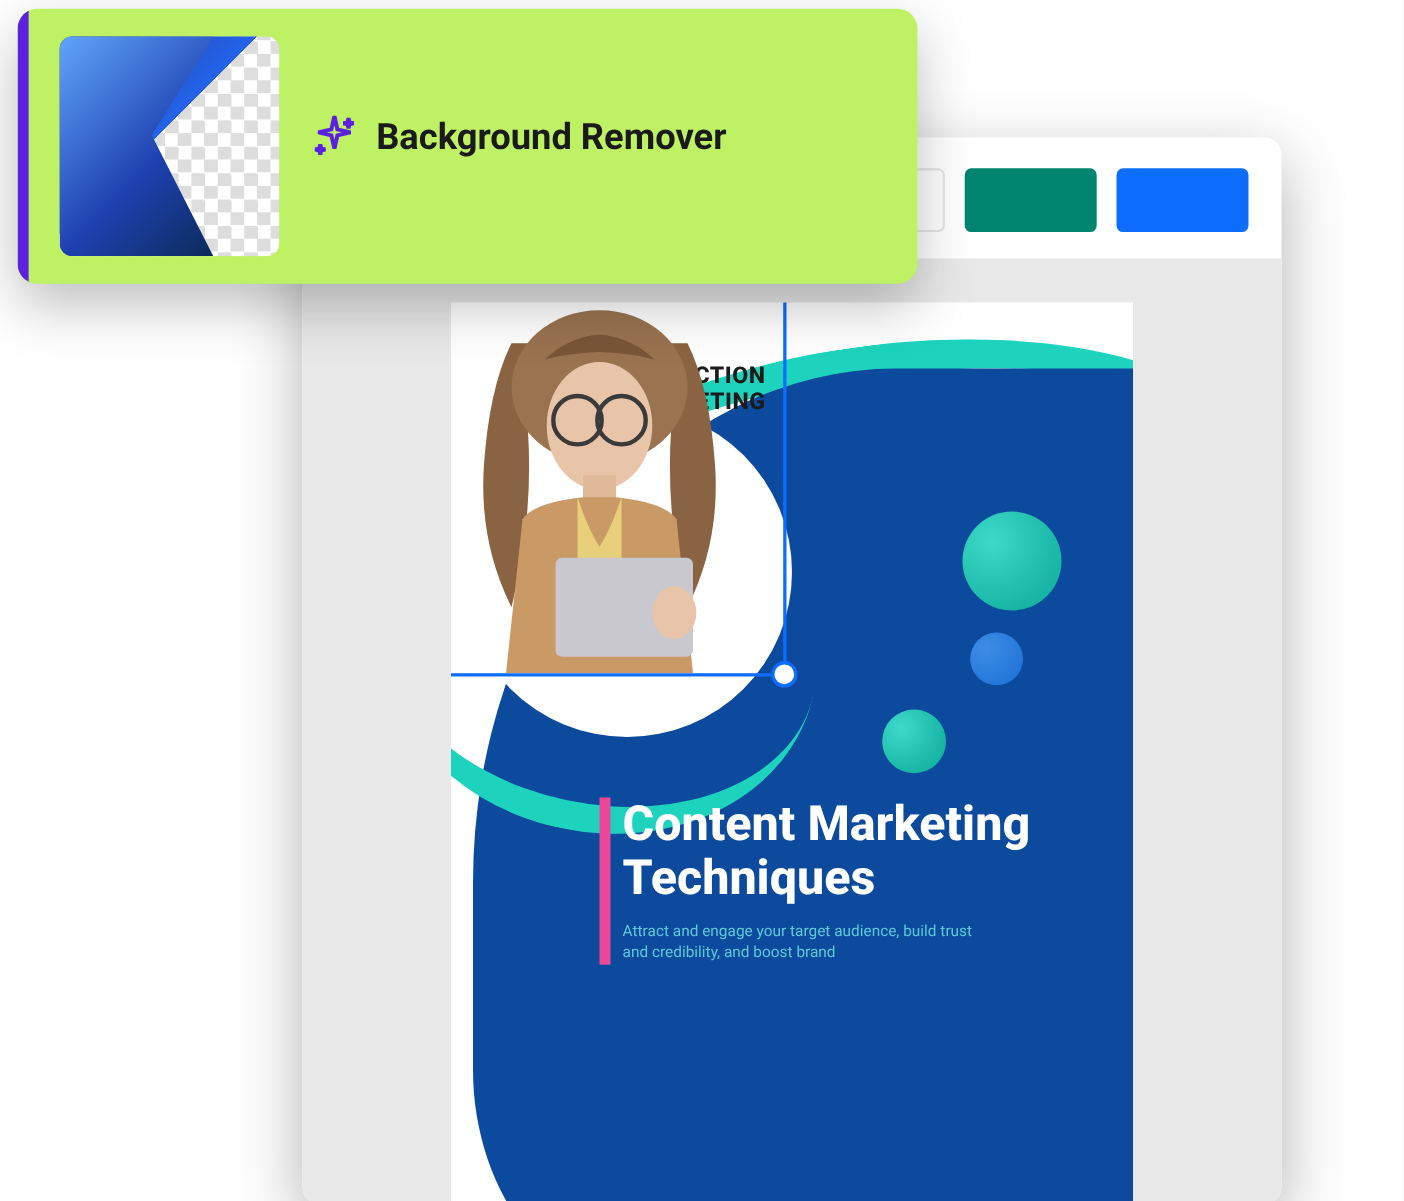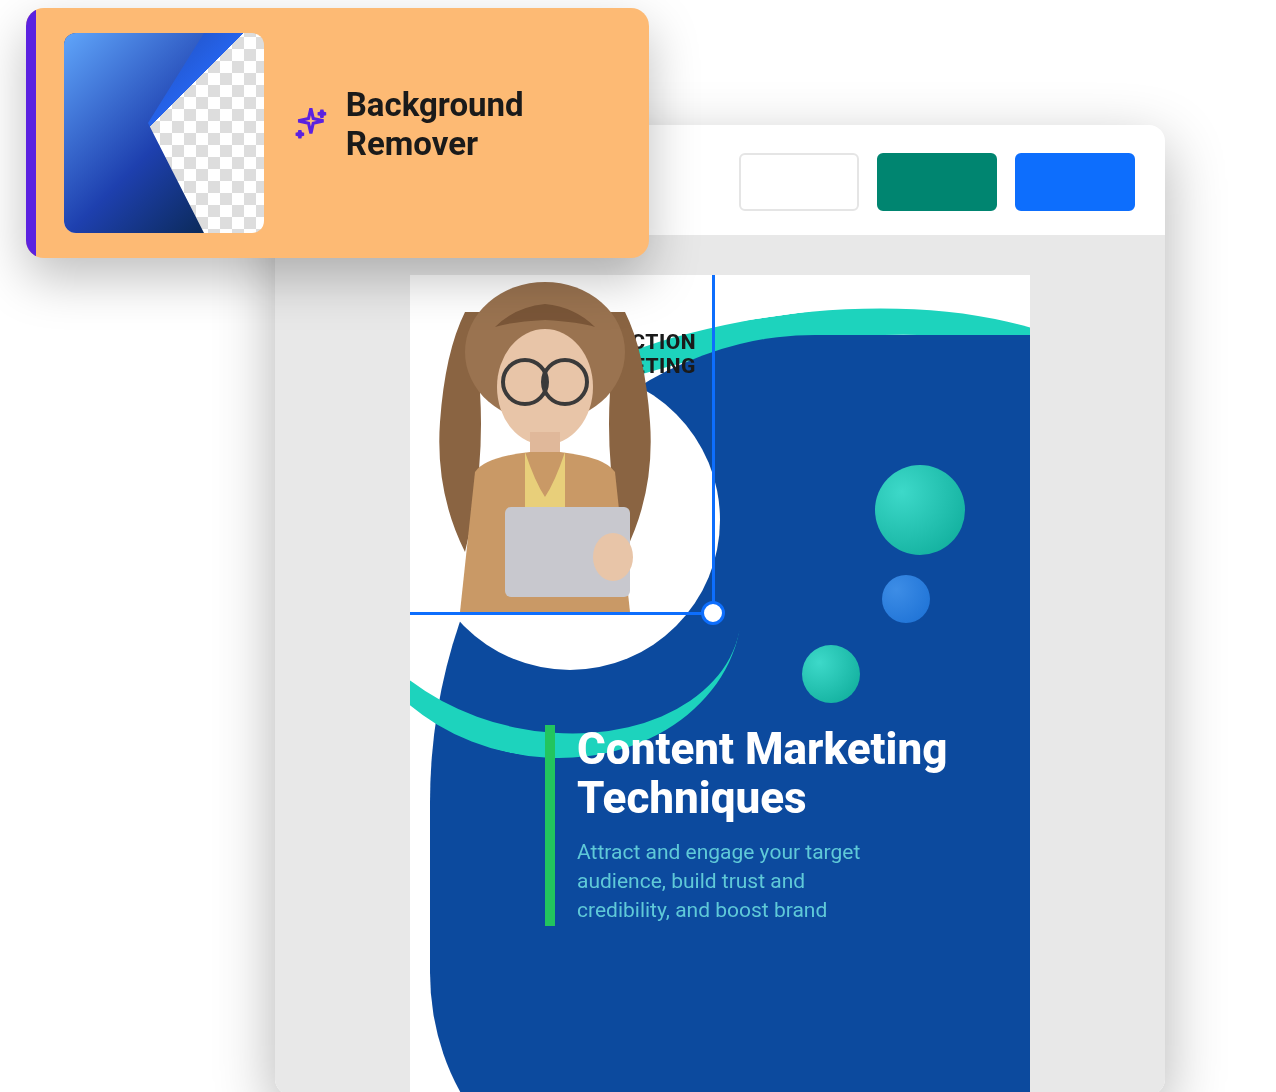--- a/index.html
+++ b/index.html
@@ -181,46 +181,46 @@
     .person-svg {
       width: 280px;
       height: 340px;
     }
     
     
     .content-block {
       position: absolute;
       top: 450px;
       left: 135px;
-      border-left: 10px solid #22c55e;
-      padding-left: 22px;
+      border-left: 10px solid #ec4899;
+      padding-left: 11px;
       z-index: 3;
     }
     .content-title {
       font-size: 44px;
       font-weight: 800;
       color: #fff;
       line-height: 1.12;
       margin-bottom: 14px;
     }
     .content-subtitle {
-      font-size: 21px;
+      font-size: 14px;
       color: #5fc9d8;
       line-height: 1.4;
       max-width: 320px;
     }
     
     
     .popup-card {
       position: absolute;
-      left: 26px;
+      left: 16px;
       top: 8px;
-      width: 623px;
+      width: 818px;
       height: 250px;
-      background: #fdba74;
+      background: #bef264;
       border-radius: 18px;
       box-shadow: 0 20px 50px rgba(0,0,0,0.25);
       display: flex;
       align-items: center;
       padding: 0 30px 0 0;
       z-index: 10;
       overflow: hidden;
     }
     .popup-accent {
       width: 10px;

